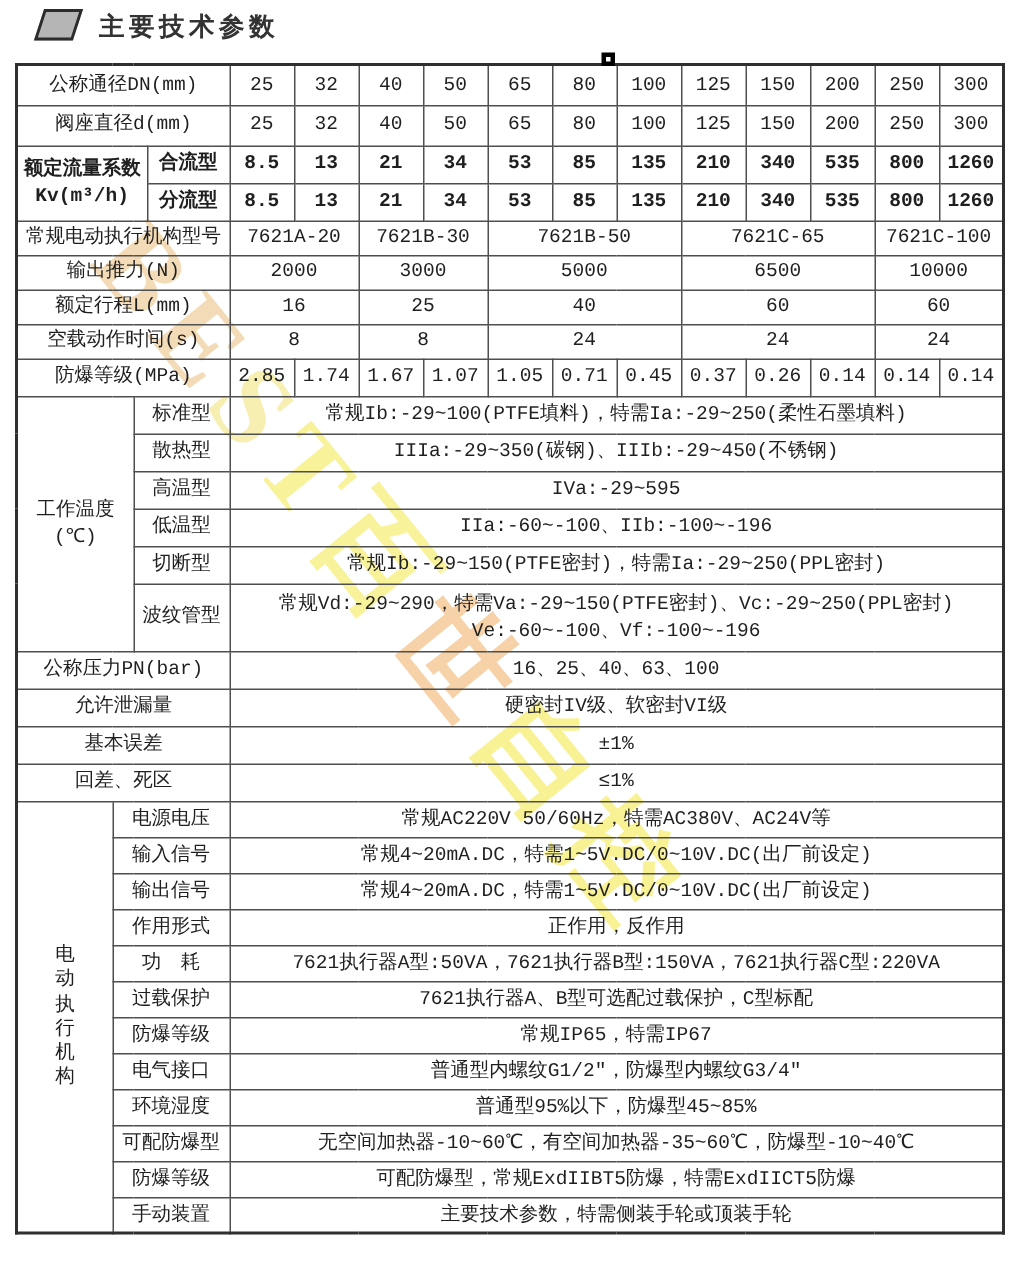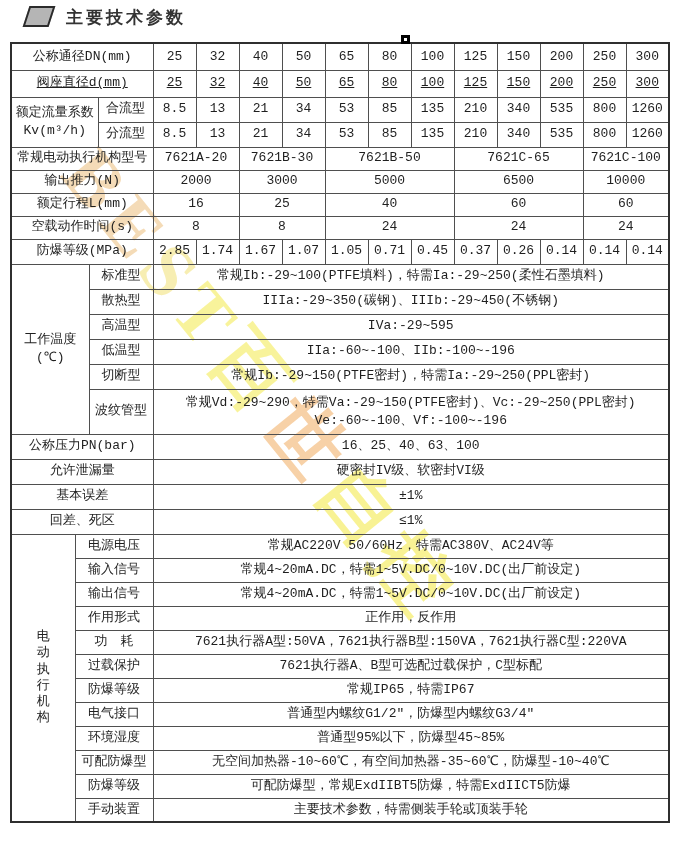--- a/index.html
+++ b/index.html
@@ -36,22 +36,22 @@
     position:absolute;left:10px;top:42px;z-index:1;
     width:658px;border-collapse:collapse;table-layout:fixed;
     border:2px solid #2f2f2f;background:transparent;
     font-size:13px;
   }
   table.spec td{
     border:1px solid #4f4f4f;padding:0;text-align:center;
     vertical-align:middle;line-height:1.25;overflow:hidden;
   }
   td.lab{text-align:left;padding-left:3px;}
-  tr.r1{height:27px;} tr.r2{height:27px;text-decoration:underline;}
-  tr.r3,tr.r4{height:25px;}
+  tr.r1{height:27px;} tr.r2{height:27px;}
+  tr.r3,tr.r4{height:25px;font-weight:bold;}
   tr.r5,tr.r6,tr.r7,tr.r8{height:23px;}
   tr.r9{height:25px;}
   tr.t{height:25px;} tr.t6{height:45px;padding-left:40px;}
   tr.m{height:25px;}
   tr.b{height:24px;}
   .two-line div{line-height:1.35;}
   td.vlabel{line-height:32px;font-size:13px;}
 </style>
 </head>
 <body>

